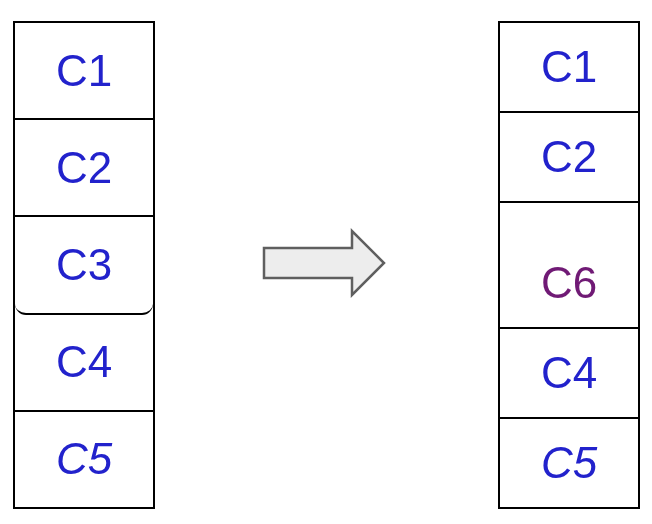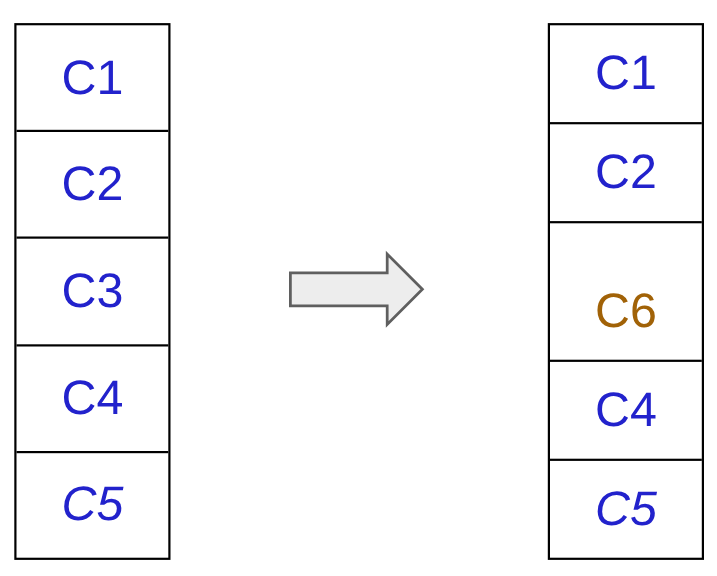--- a/index.html
+++ b/index.html
@@ -47,30 +47,30 @@
   }
 </style>
 </head>
 <body>
 
 <div id="canvas">
 
   <div id="left-stack" class="stack">
     <div class="cell" style="color: rgb(34, 34, 204);">C1</div>
     <div class="cell" style="color: rgb(34, 34, 204);">C2</div>
-    <div class="cell" style="color: rgb(34, 34, 204);">C3</div>
+    <div class="cell" style="color: rgb(34, 34, 204); border-radius: 11px;">C3</div>
     <div class="cell" style="color: rgb(34, 34, 204);">C4</div>
     <div class="cell" style="color: rgb(34, 34, 204);">C5</div>
   </div>
 
   <svg id="arrow-svg" viewBox="0 0 128 74">
     <polygon points="3,21 91,21 91,4 123,36 91,68 91,51 3,51" stroke-width="2.5" stroke-linejoin="miter" style="fill: rgb(237, 237, 237); stroke: rgb(95, 95, 95);"></polygon>
   </svg>
 
   <div id="right-stack" class="stack">
     <div class="cell" style="color: rgb(34, 34, 204);">C1</div>
     <div class="cell" style="color: rgb(34, 34, 204);">C2</div>
-    <div class="cell" style="color: #a16207; margin-top: 36px;">C6</div>
+    <div class="cell" style="color: #701a75; margin-top: 36px;">C6</div>
     <div class="cell" style="color: rgb(34, 34, 204);">C4</div>
     <div class="cell" style="color: rgb(34, 34, 204);">C5</div>
   </div>
 
 </div>
 
 </body></html>

